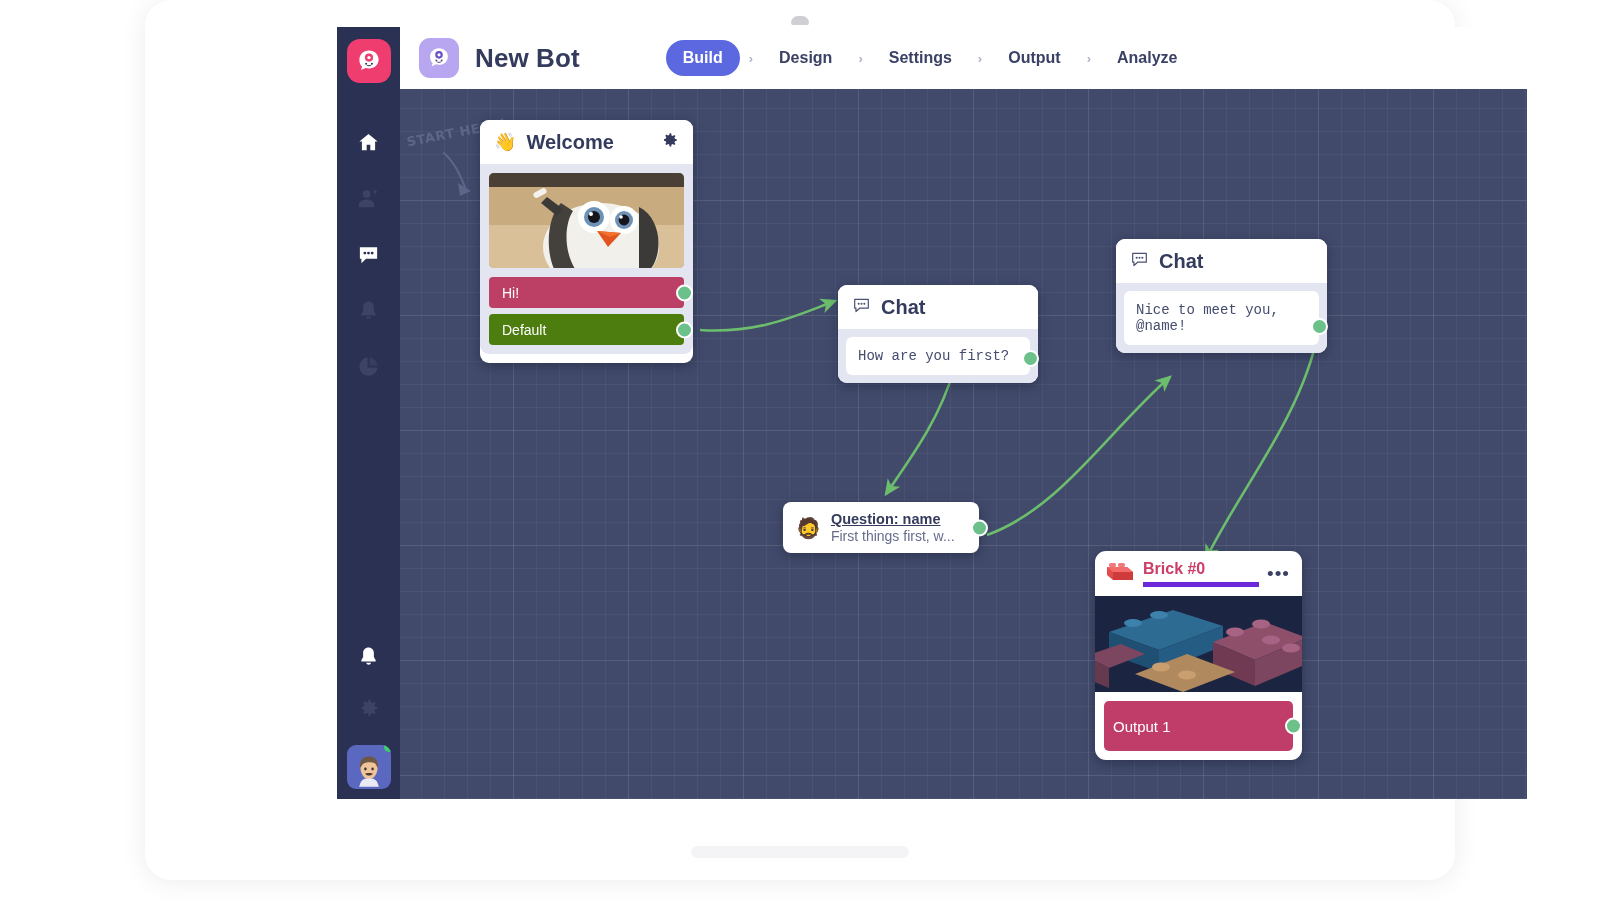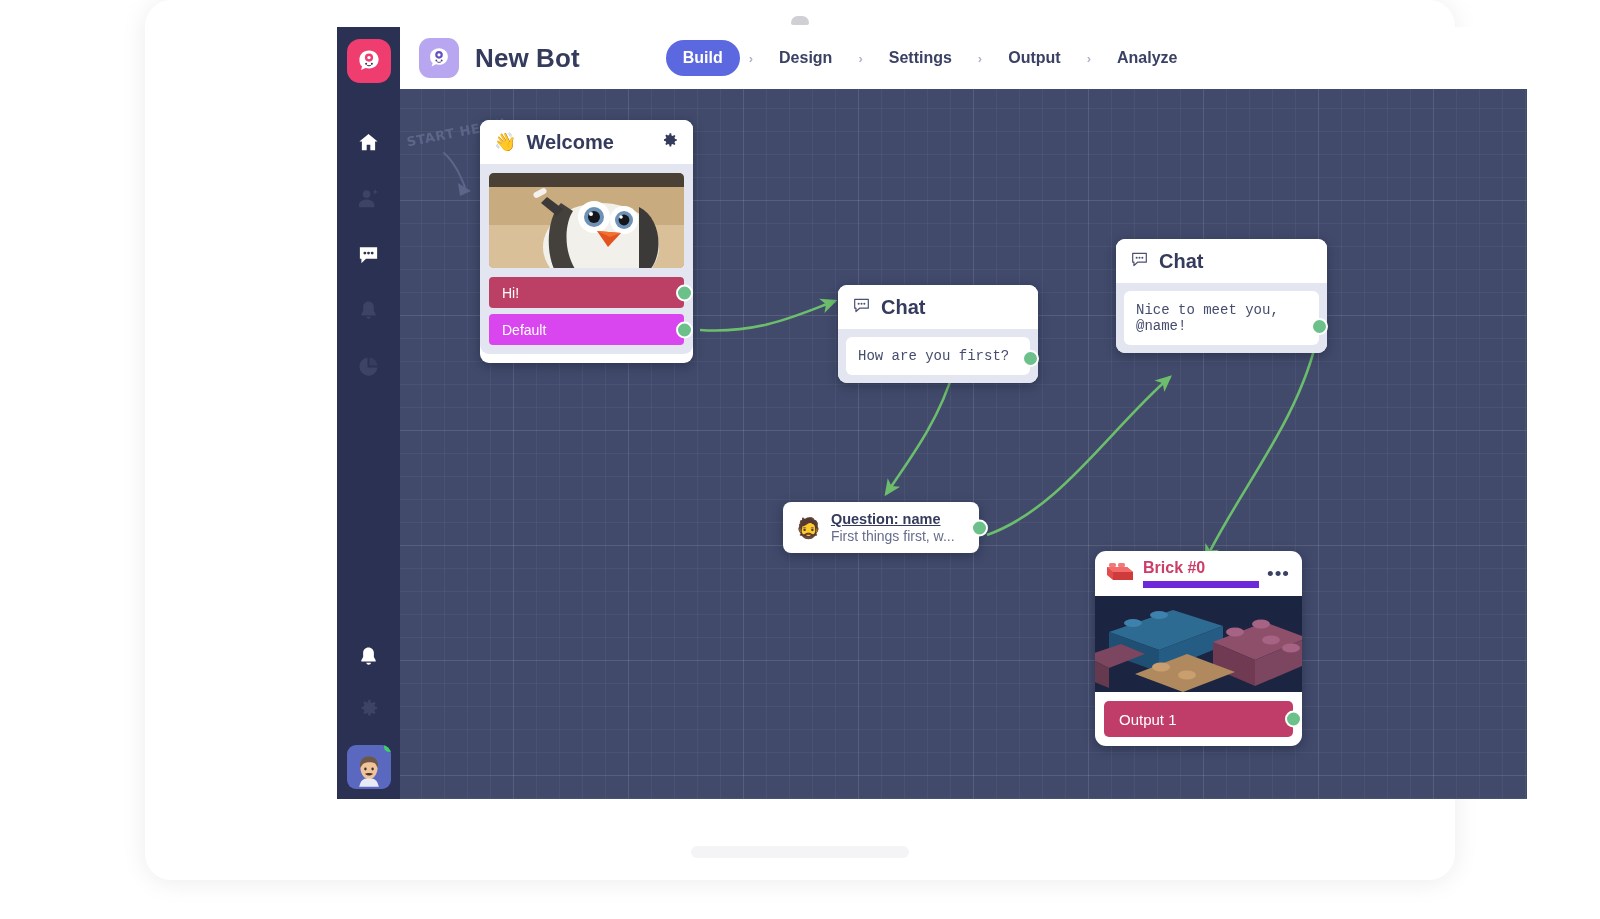--- a/index.html
+++ b/index.html
@@ -210,33 +210,33 @@
   }
   #question-emoji { font-size: 20px; margin-right: 10px; }
   #question-title { font-size: 14.5px; font-weight: 700; color: #343b5c; text-decoration: underline; }
   #question-sub { font-size: 14px; color: #666d8c; margin-top: 1px; text-align: center; }
 
   
   #node-brick { left: 695px; top: 462px; width: 207px; padding-bottom: 9px; border-radius: 11px; }
   #brick-head { display: flex; align-items: center; height: 45px; padding: 0 12px 0 10px; position: relative; }
   #brick-title {
     font-size: 16px; font-weight: 700; color: #cc3d68;
-    flex: 1; border-bottom: 7px solid #6d28d9;
+    flex: 1; border-bottom: 5px solid #6d28d9;
     padding-bottom: 4px; margin-left: 8px;
   }
   #brick-menu { color: #3a4164; font-size: 19px; letter-spacing: 1px; line-height: 0.6; margin-left: 8px; }
   #brick-illustration {
     height: 96px; width: calc(100% - 0px);
     position: relative; overflow: hidden;
     background: #1d2742;
   }
   #brick-output-wrap { padding: 9px 9px 0 9px; }
   #brick-output {
-    background: #bf3d68; height: 36px; border-radius: 5px;
-    display: flex; align-items: center; padding: 0 15px;
+    background: #bf3d68; height: 50px; border-radius: 5px;
+    display: flex; align-items: center; padding: 0 9px;
     color: #ffffff; font-size: 15px; position: relative;
   }
 </style>
 </head>
 <body>
 
 <div id="device-frame">
   <div id="frame-camera"></div>
   <div id="frame-home-indicator"></div>
 
@@ -396,21 +396,21 @@
               <circle cx="132" cy="44" r="1.8" fill="#ffffff"></circle>
               <path d="M108 58 L132 60 L119 74z" fill="#e2541f"></path>
               <path d="M108 58 L132 60 L121 64z" fill="#f2712f"></path>
             </svg>
           </div>
 
           <div class="node-btn" style="background:#bc4065">
             <span>Hi!</span>
             <span class="port"></span>
           </div>
-          <div class="node-btn" style="background:#d946ef">
+          <div class="node-btn" style="background:#4d7c0f">
             <span>Default</span>
             <span class="port"></span>
           </div>
         </div>
       </div>
 
       <div class="node node-chat" id="node-chat-1">
         <div class="node-head">
           <span class="node-emoji">
             <svg width="19" height="19" viewBox="0 0 24 24">

